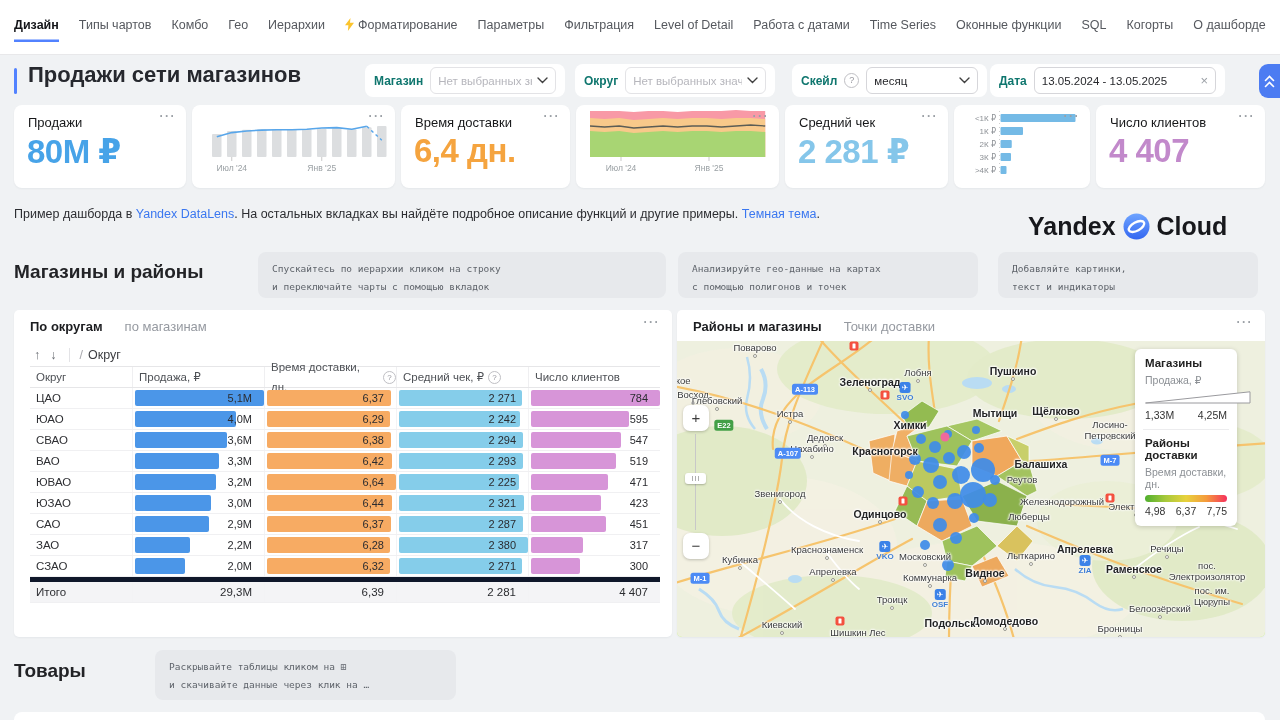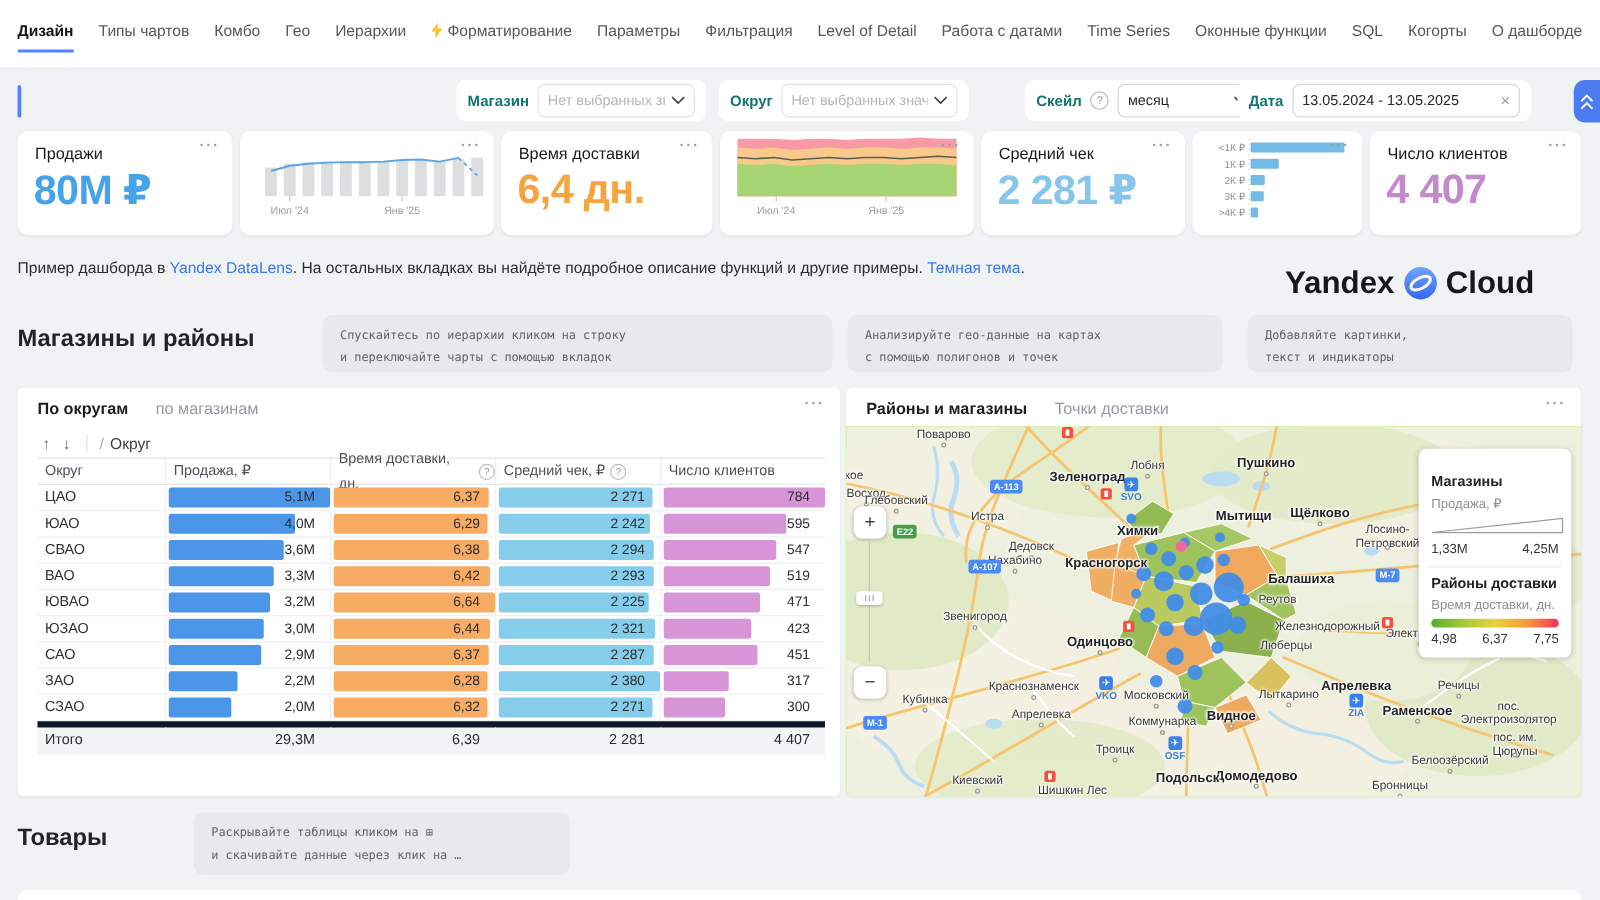--- a/index.html
+++ b/index.html
@@ -9,21 +9,21 @@
   
   .nav{position:absolute;top:0;left:0;right:0;height:54px;background:#fff;border-bottom:1px solid #e8e8ea}
   .nav-tabs{display:flex;gap:20px;padding:18px 0 0 14px;font-size:12.5px;color:#55585e}
   .tab{height:24px;white-space:nowrap;cursor:pointer;display:flex;gap:4px;align-items:flex-start}
   .tab.active{color:#141519;font-weight:700;box-shadow:inset 0 -2.5px 0 #5282ff}
 
   
   .tbar{position:absolute;left:14px;top:68px;width:3px;height:26px;background:#5282ff;border-radius:2px}
   .page-title{position:absolute;left:28px;top:62px;margin:0;font-size:22px;font-weight:700;color:#26282e}
   .filter{position:absolute;top:64px;height:33px;background:#fff;border-radius:8px;display:flex;align-items:center;padding:0 9px;box-sizing:border-box;gap:7px}
-  .f0{left:365px;width:200px}.f1{left:575px;width:200px}.f2{left:820px;width:195px}.f3{left:990px;width:235px}
+  .f0{left:365px;width:200px}.f1{left:575px;width:200px}.f2{left:792px;width:195px}.f3{left:990px;width:235px}
   .flabel{font-size:12px;font-weight:700;color:#0f766e;white-space:nowrap}
   .info{width:13px;height:13px;border:1px solid #bfbfc4;border-radius:50%;color:#97979e;font-size:9px;line-height:13px;text-align:center;flex:none}
   .fselect{flex:1;display:flex;align-items:center;border:1px solid #d6d6da;border-radius:6px;height:25px;padding:0 7px;gap:5px;min-width:0;cursor:pointer;background:#fff}
   .fselect.ph{border-color:#e3e3e6}
   .fval{flex:1;font-size:11.5px;color:#27282c;white-space:nowrap;overflow:hidden}
   .ph .fval{color:#b6b6bc}
   .clear{color:#9ba0a6;font-size:13px;line-height:1;cursor:pointer}
   .chev{display:flex;flex:none}
   .side-btn{position:absolute;right:0;top:64px;width:21px;height:34px;background:#4c7cf2;border:none;border-radius:9px 0 0 9px;cursor:pointer;padding:0}
 
@@ -85,21 +85,21 @@
   .map svg.terrain{position:absolute;left:0;top:0}
   .city{position:absolute;transform:translate(-50%,-50%);font-size:9.5px;color:#393a3b;text-shadow:0 1px 2px #fff,0 -1px 2px #fff,1px 0 2px #fff,-1px 0 2px #fff;white-space:pre-line;text-align:center;line-height:1.2;pointer-events:none}
   .city.b{font-size:10.5px;font-weight:700;color:#232425}
   .cdot{position:absolute;width:4px;height:4px;border:1px solid #98988f;background:#fff;border-radius:50%;transform:translate(-50%,-50%);box-sizing:border-box;pointer-events:none}
   .rbadge{position:absolute;transform:translate(-50%,-50%);font-size:7.5px;font-weight:700;color:#fff;padding:1.5px 3px;border-radius:2.5px;line-height:1;pointer-events:none}
   .airport{position:absolute;transform:translate(-50%,-50%);text-align:center;pointer-events:none}
   .airport .ai{width:11px;height:11px;background:#3b82e8;border-radius:2.5px;color:#fff;font-size:8px;line-height:11px;margin:0 auto}
   .airport .ac{font-size:8px;font-weight:700;color:#3f7fd6;text-shadow:0 0 2px #fff}
   .rail{position:absolute;width:9px;height:9px;border-radius:2px;background:#f4503f;transform:translate(-50%,-50%);pointer-events:none}
   .rail i{display:block;width:3px;height:5px;background:#fff;margin:2px auto 0;border-radius:.5px}
-  .legend{position:absolute;left:458px;top:18px;width:122px;background:#fff;border-radius:6px;box-shadow:0 1px 5px rgba(0,0,0,.18);padding:21px 10px 9px;box-sizing:border-box;font-size:10.5px;color:#333}
+  .legend{position:absolute;left:458px;top:8px;width:102px;background:#fff;border-radius:6px;box-shadow:0 1px 5px rgba(0,0,0,.18);padding:8px 10px 9px;box-sizing:border-box;font-size:10.5px;color:#333}
   .lg-t{font-size:11.5px;font-weight:700;color:#222;margin-bottom:5px}
   .lg-s{color:#8c9095;margin-bottom:5px}
   .lg-row{display:flex;justify-content:space-between;margin-top:3px}
   .lg-hr{height:1px;background:#ececee;margin:8px -2px 7px}
   .lg-grad{height:7px;border-radius:4px;margin-top:2px}
   .zbtn{position:absolute;left:6px;width:26px;height:26px;background:#fff;border-radius:7px;box-shadow:0 1px 3px rgba(0,0,0,.22);text-align:center;line-height:25px;font-size:15px;color:#3c3c3c;cursor:pointer;z-index:2}
   .zin{top:64px}.zout{top:192px}
   .ztrack{position:absolute;left:18px;top:93px;width:1px;height:96px;background:#c8c8c8;z-index:1}
   .zhandle{position:absolute;left:8px;top:132px;width:21px;height:11px;background:#fff;border-radius:3px;box-shadow:0 1px 2px rgba(0,0,0,.25);z-index:2;cursor:grab;display:flex;gap:2px;justify-content:center;align-items:center}
   .zhandle i{width:1px;height:5px;background:#b0b0b0}
@@ -158,20 +158,21 @@
         <div class="tab">
           <span>Когорты</span>
         </div>
         <div class="tab">
           <span>О дашборде</span>
         </div>
       </div>
   </div>
 
   <span class="tbar"></span>
+  <h1 class="page-title">Продажи сети магазинов</h1>
   <div id="filter-bar">
       <div class="filter f0">
         <span class="flabel">Магазин</span>
         <div class="fselect ph">
           <span class="fval">Нет выбранных значений</span>
           <span class="chev">
             <svg width="11" height="7" viewBox="0 0 11 7">
               <path d="M1 1l4.5 4.5L10 1" stroke="#404040" stroke-width="1.4" fill="none" stroke-linecap="round"></path>
             </svg>
           </span>

